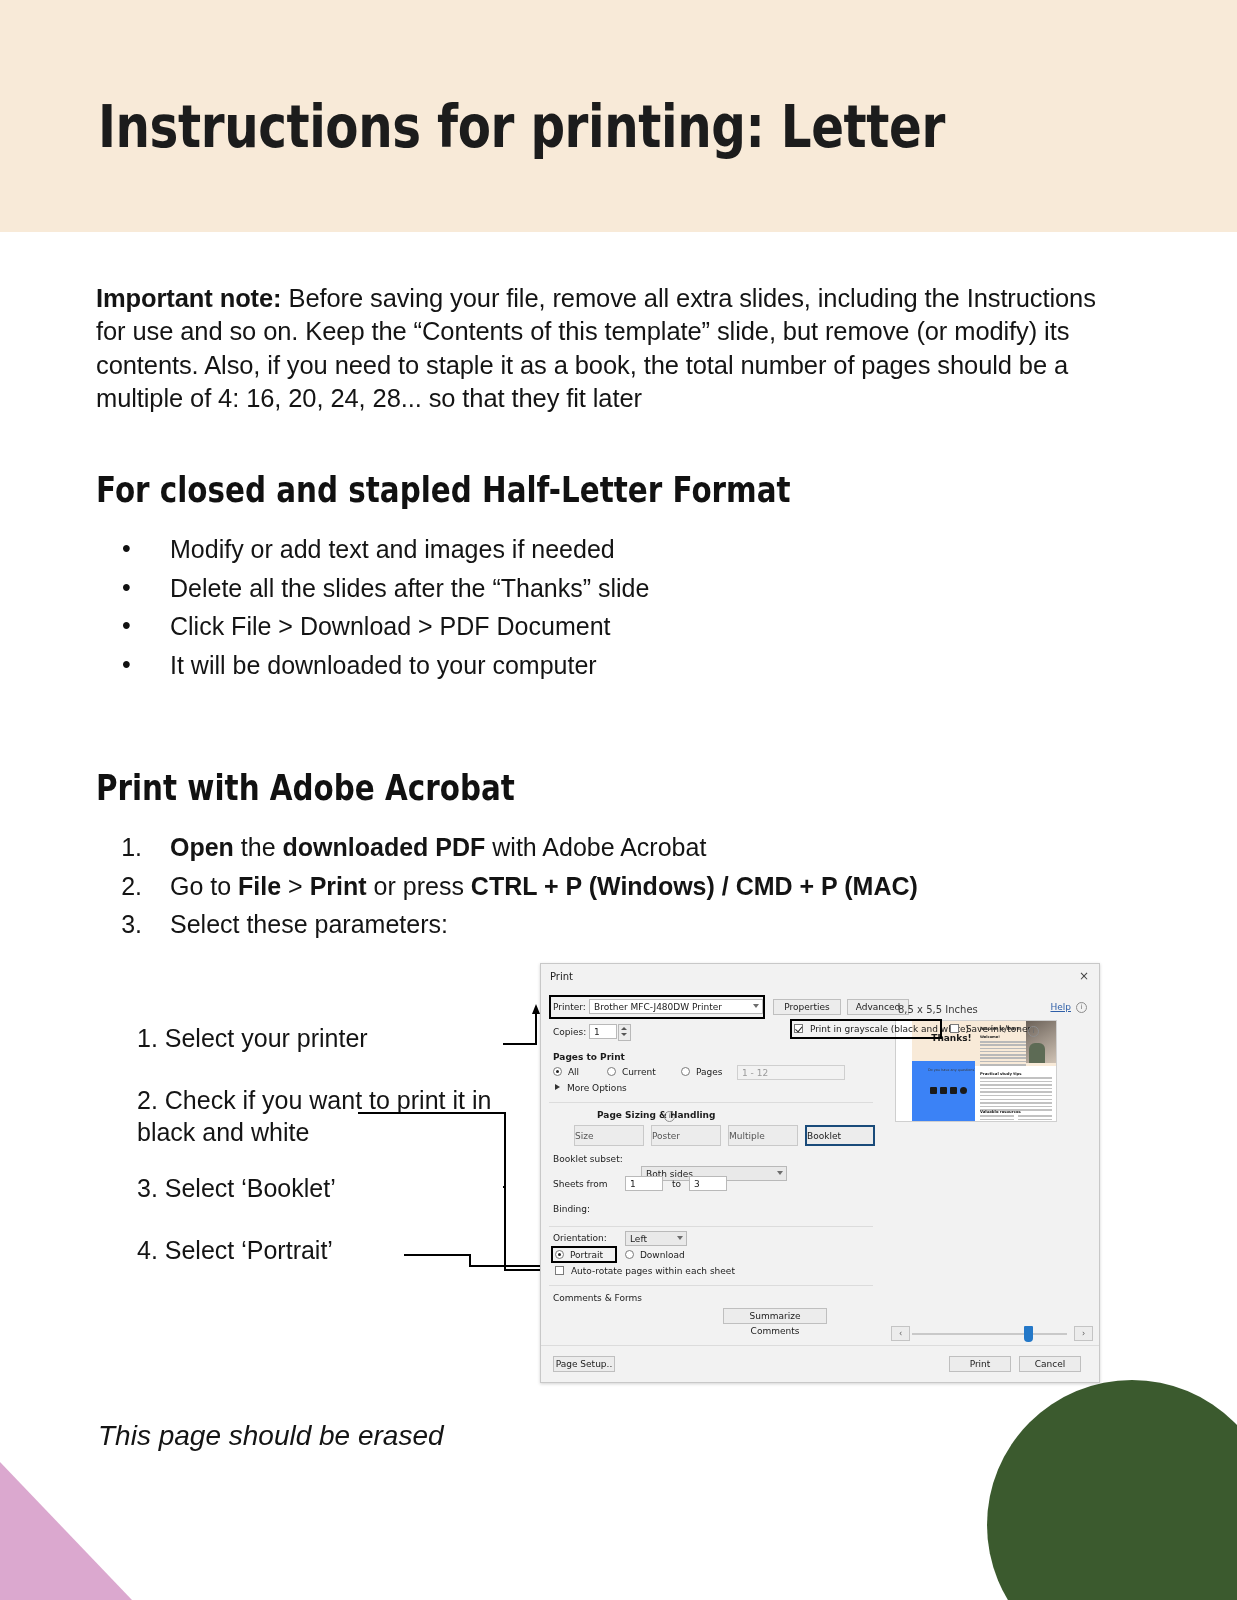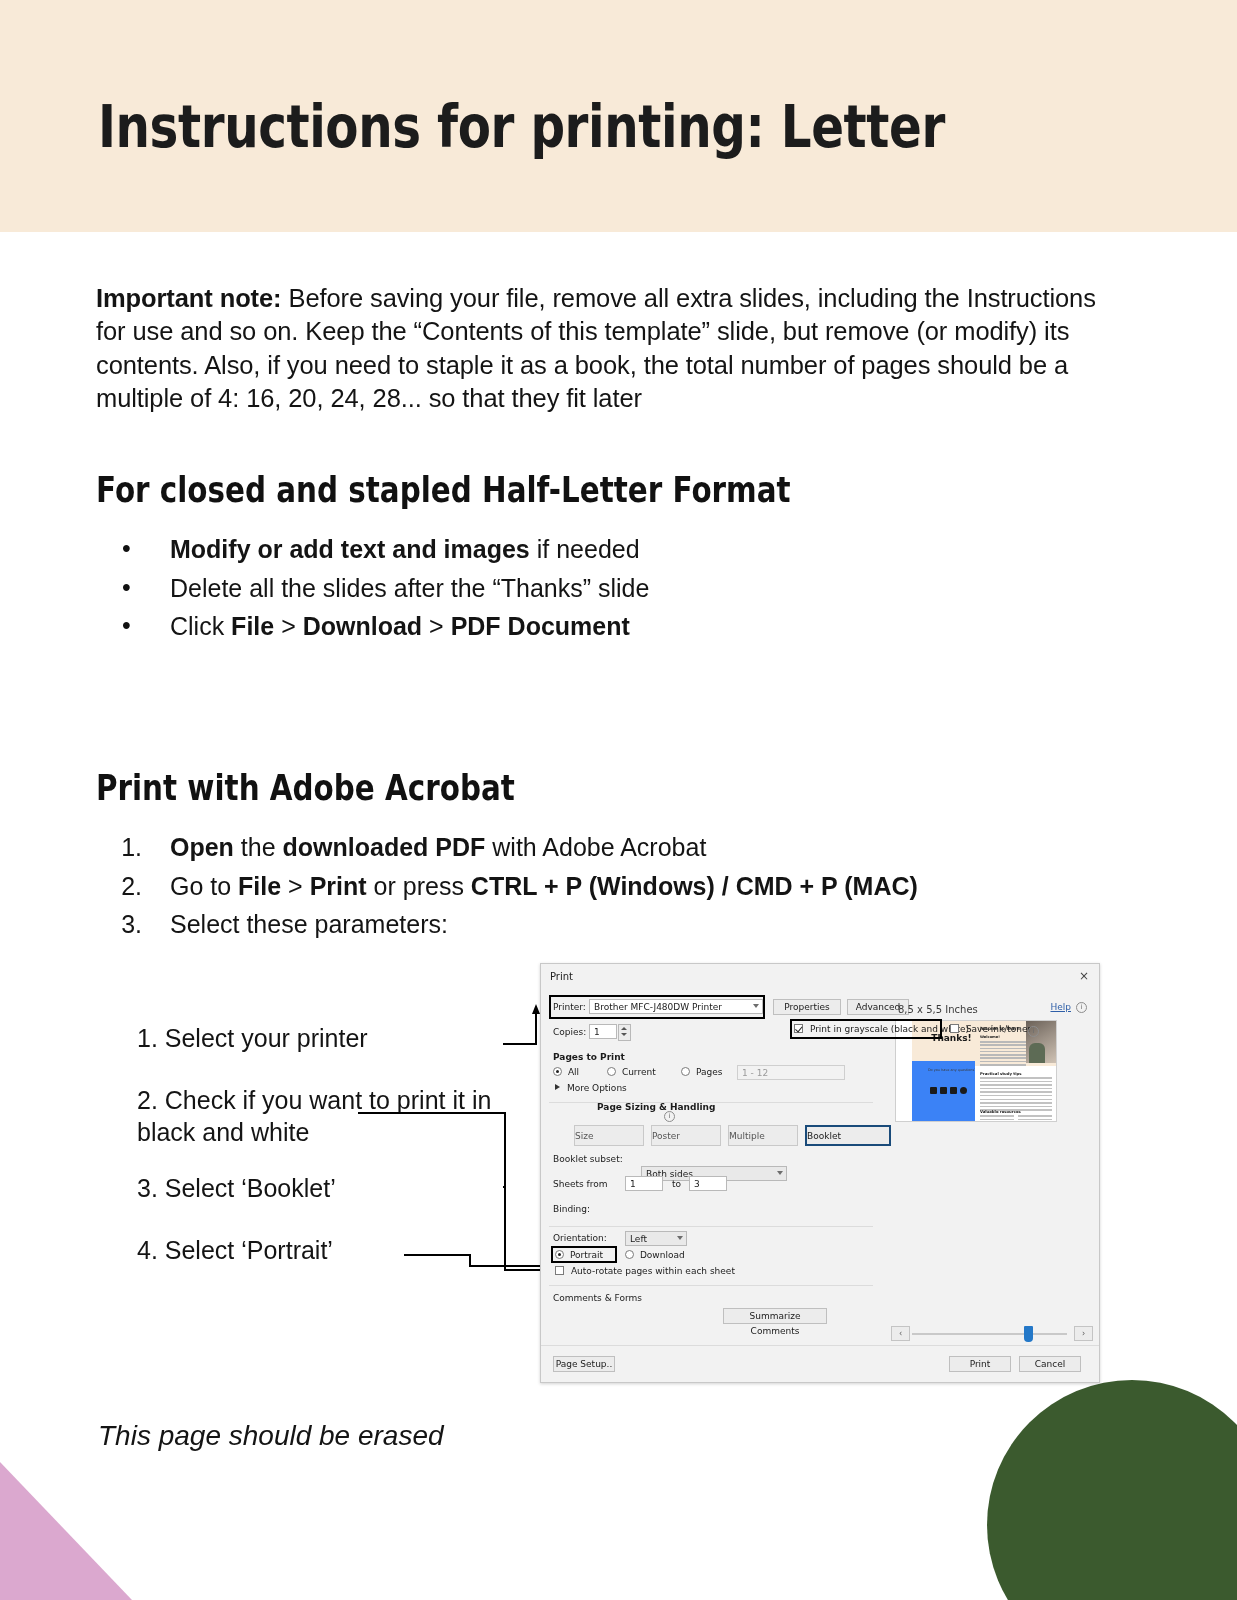--- a/index.html
+++ b/index.html
@@ -63,21 +63,21 @@
     list-style:none;width:900px;
   }
   ul.blist li{
     position:relative;padding-left:62px;
     font-size:25px;line-height:38.5px;color:#141414;
   }
   ul.blist li::before{
     content:"\2022";position:absolute;left:14px;top:-1px;
     font-size:25px;color:#111;
   }
-  ul.blist li b{font-weight:bold;margin-top:26px;}
+  ul.blist li b{font-weight:normal;margin-top:26px;}
 
   ol.nlist{
     position:absolute;left:104px;top:596px;margin:0;padding:0;
     list-style:none;width:980px;
   }
   ol.nlist li{
     position:relative;padding-left:66px;
     font-size:25px;line-height:38.5px;color:#141414;
   }
   ol.nlist li .num{
@@ -264,20 +264,21 @@
 
   <div class="content">
 
     <p class="para"><b>Important note:</b><span> Before saving your file, remove all extra slides, including the Instructions for use and so on. Keep the “Contents of this template” slide, but remove (or modify) its contents. Also, if you need to staple it as a book, the total number of pages should be a multiple of 4: 16, 20, 24, 28... so that they fit later</span></p>
 
     <h2 class="sec" id="sec1">For closed and stapled Half-Letter Format</h2>
     <ul class="blist">
       <li><b>Modify or add text and images</b><span> if needed</span></li>
       <li><span>Delete all the slides after the “Thanks” slide</span></li>
       <li><span>Click </span><b>File</b><span> &gt; </span><b>Download</b><span> &gt; </span><b>PDF Document</b></li>
+      <li><span>It will be downloaded to your computer</span></li>
     </ul>
 
     <h2 class="sec" id="sec2">Print with Adobe Acrobat</h2>
     <ol class="nlist">
       <li><span class="num">1.</span><b>Open</b><span> the </span><b>downloaded PDF</b><span> with Adobe Acrobat</span></li>
       <li><span class="num">2.</span><span>Go to </span><b>File</b><span> &gt; </span><b>Print</b><span> or press </span><b>CTRL + P (Windows) / CMD + P (MAC)</b></li>
       <li><span class="num">3.</span><span>Select these parameters:</span></li>
     </ol>
 
     <div class="callouts">
@@ -349,27 +350,27 @@
         </div>
         <div class="row tbox ph" style="left:196px;top:75px;width:108px;" placeholder="1 - 12">1 - 12</div>
 
         <div class="row" style="left:14px;top:93px;">
           <span style="display:inline-block;width:0;height:0;border-top:3.5px solid transparent;border-bottom:3.5px solid transparent;border-left:5px solid #333;vertical-align:1px;"></span>
           <span class="lbl" style="margin-left:4px;">More Options</span>
         </div>
 
         <div class="divider" style="left:8px;top:112px;width:324px;"></div>
 
-        <div class="row lblb" style="left:12px;top:112px;padding-left:44px;">Page Sizing &amp; Handling</div>
+        <div class="row lblb" style="left:12px;top:120px;padding-left:44px;">Page Sizing &amp; Handling</div>
         <span class="infoi" style="position:absolute;left:123px;top:121px;">i</span>
 
         <div class="row bigbtn" style="left:12px;top:135px;width:70px;">Size</div>
         <div class="row bigbtn" style="left:89px;top:135px;width:70px;">Poster</div>
         <div class="row bigbtn" style="left:166px;top:135px;width:70px;">Multiple</div>
-        <div class="row bigbtn active" style="left:243px;top:135px;width:86px;">Booklet</div>
+        <div class="row bigbtn active" style="left:243px;top:135px;width:70px;">Booklet</div>
 
         <div class="row lbl" style="left:12px;top:164px;">Booklet subset:</div>
         <div class="row sel gray" style="left:100px;top:161px;width:146px;">
           <span>Both sides</span>
           <span class="car"></span>
         </div>
 
         <div class="row lbl" style="left:12px;top:189px;">Sheets from</div>
         <div class="row tbox" style="left:84px;top:186px;width:38px;">1</div>
         <div class="row lbl" style="left:131px;top:189px;">to</div>

